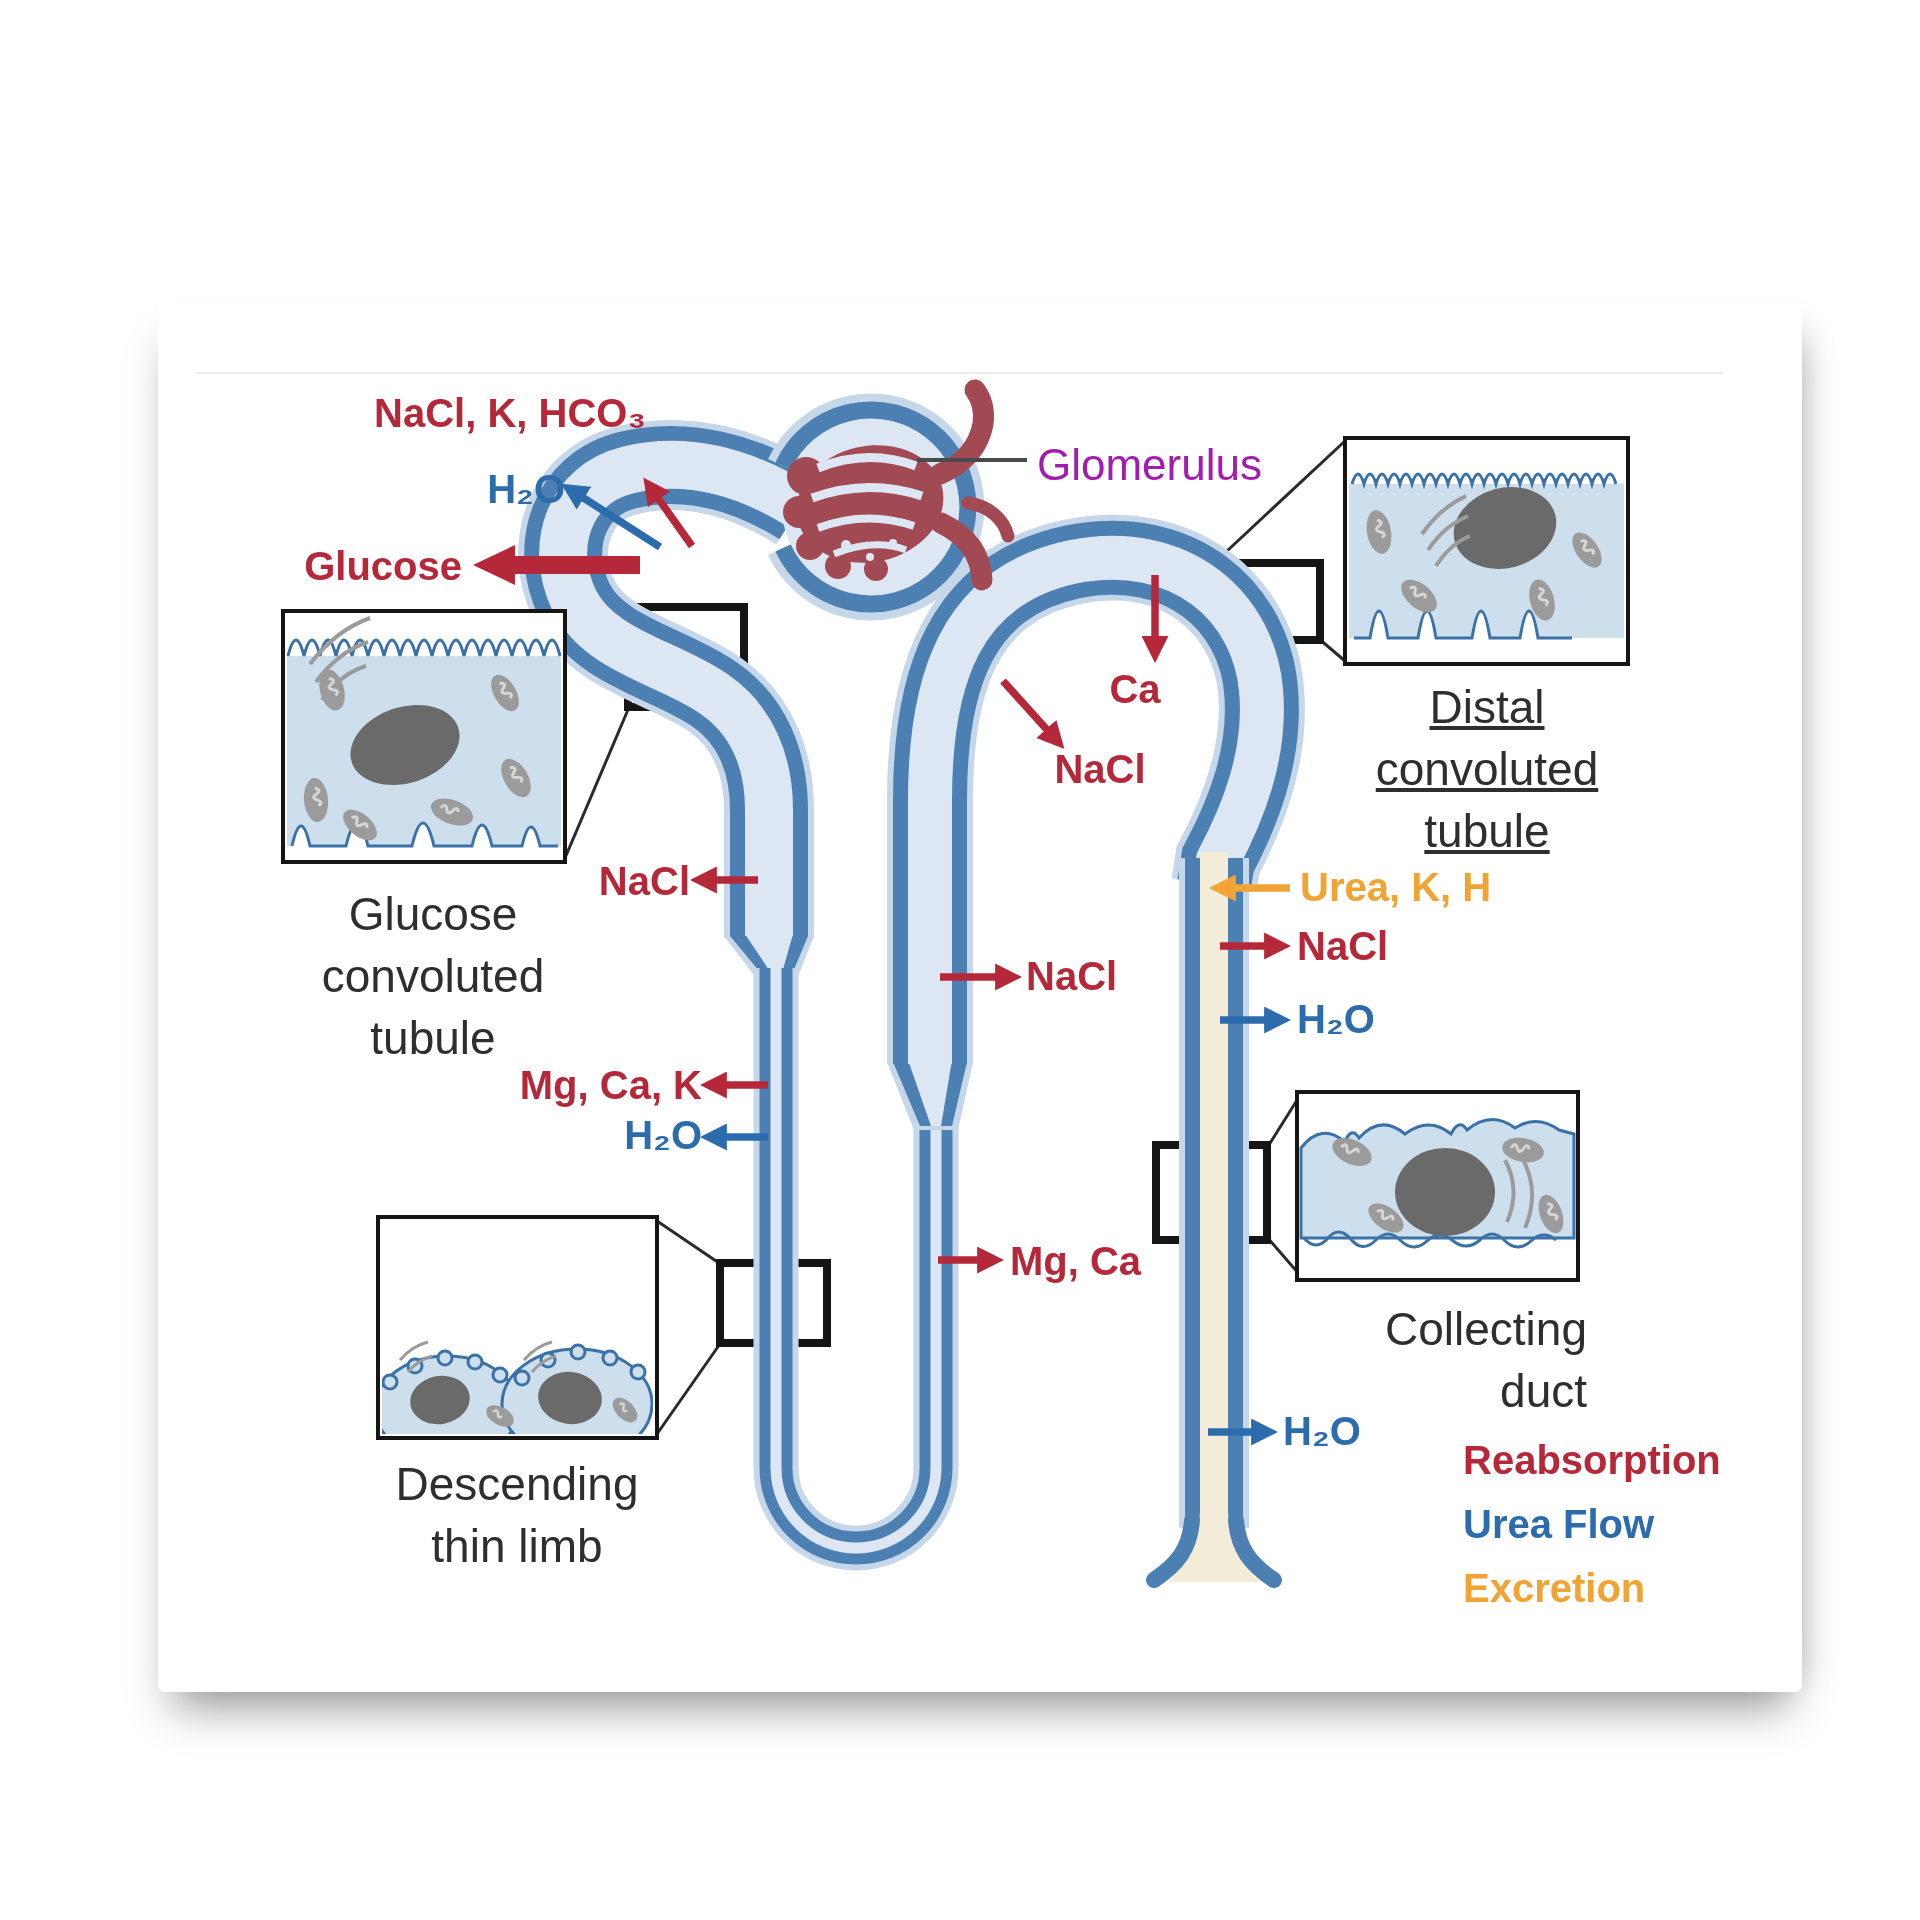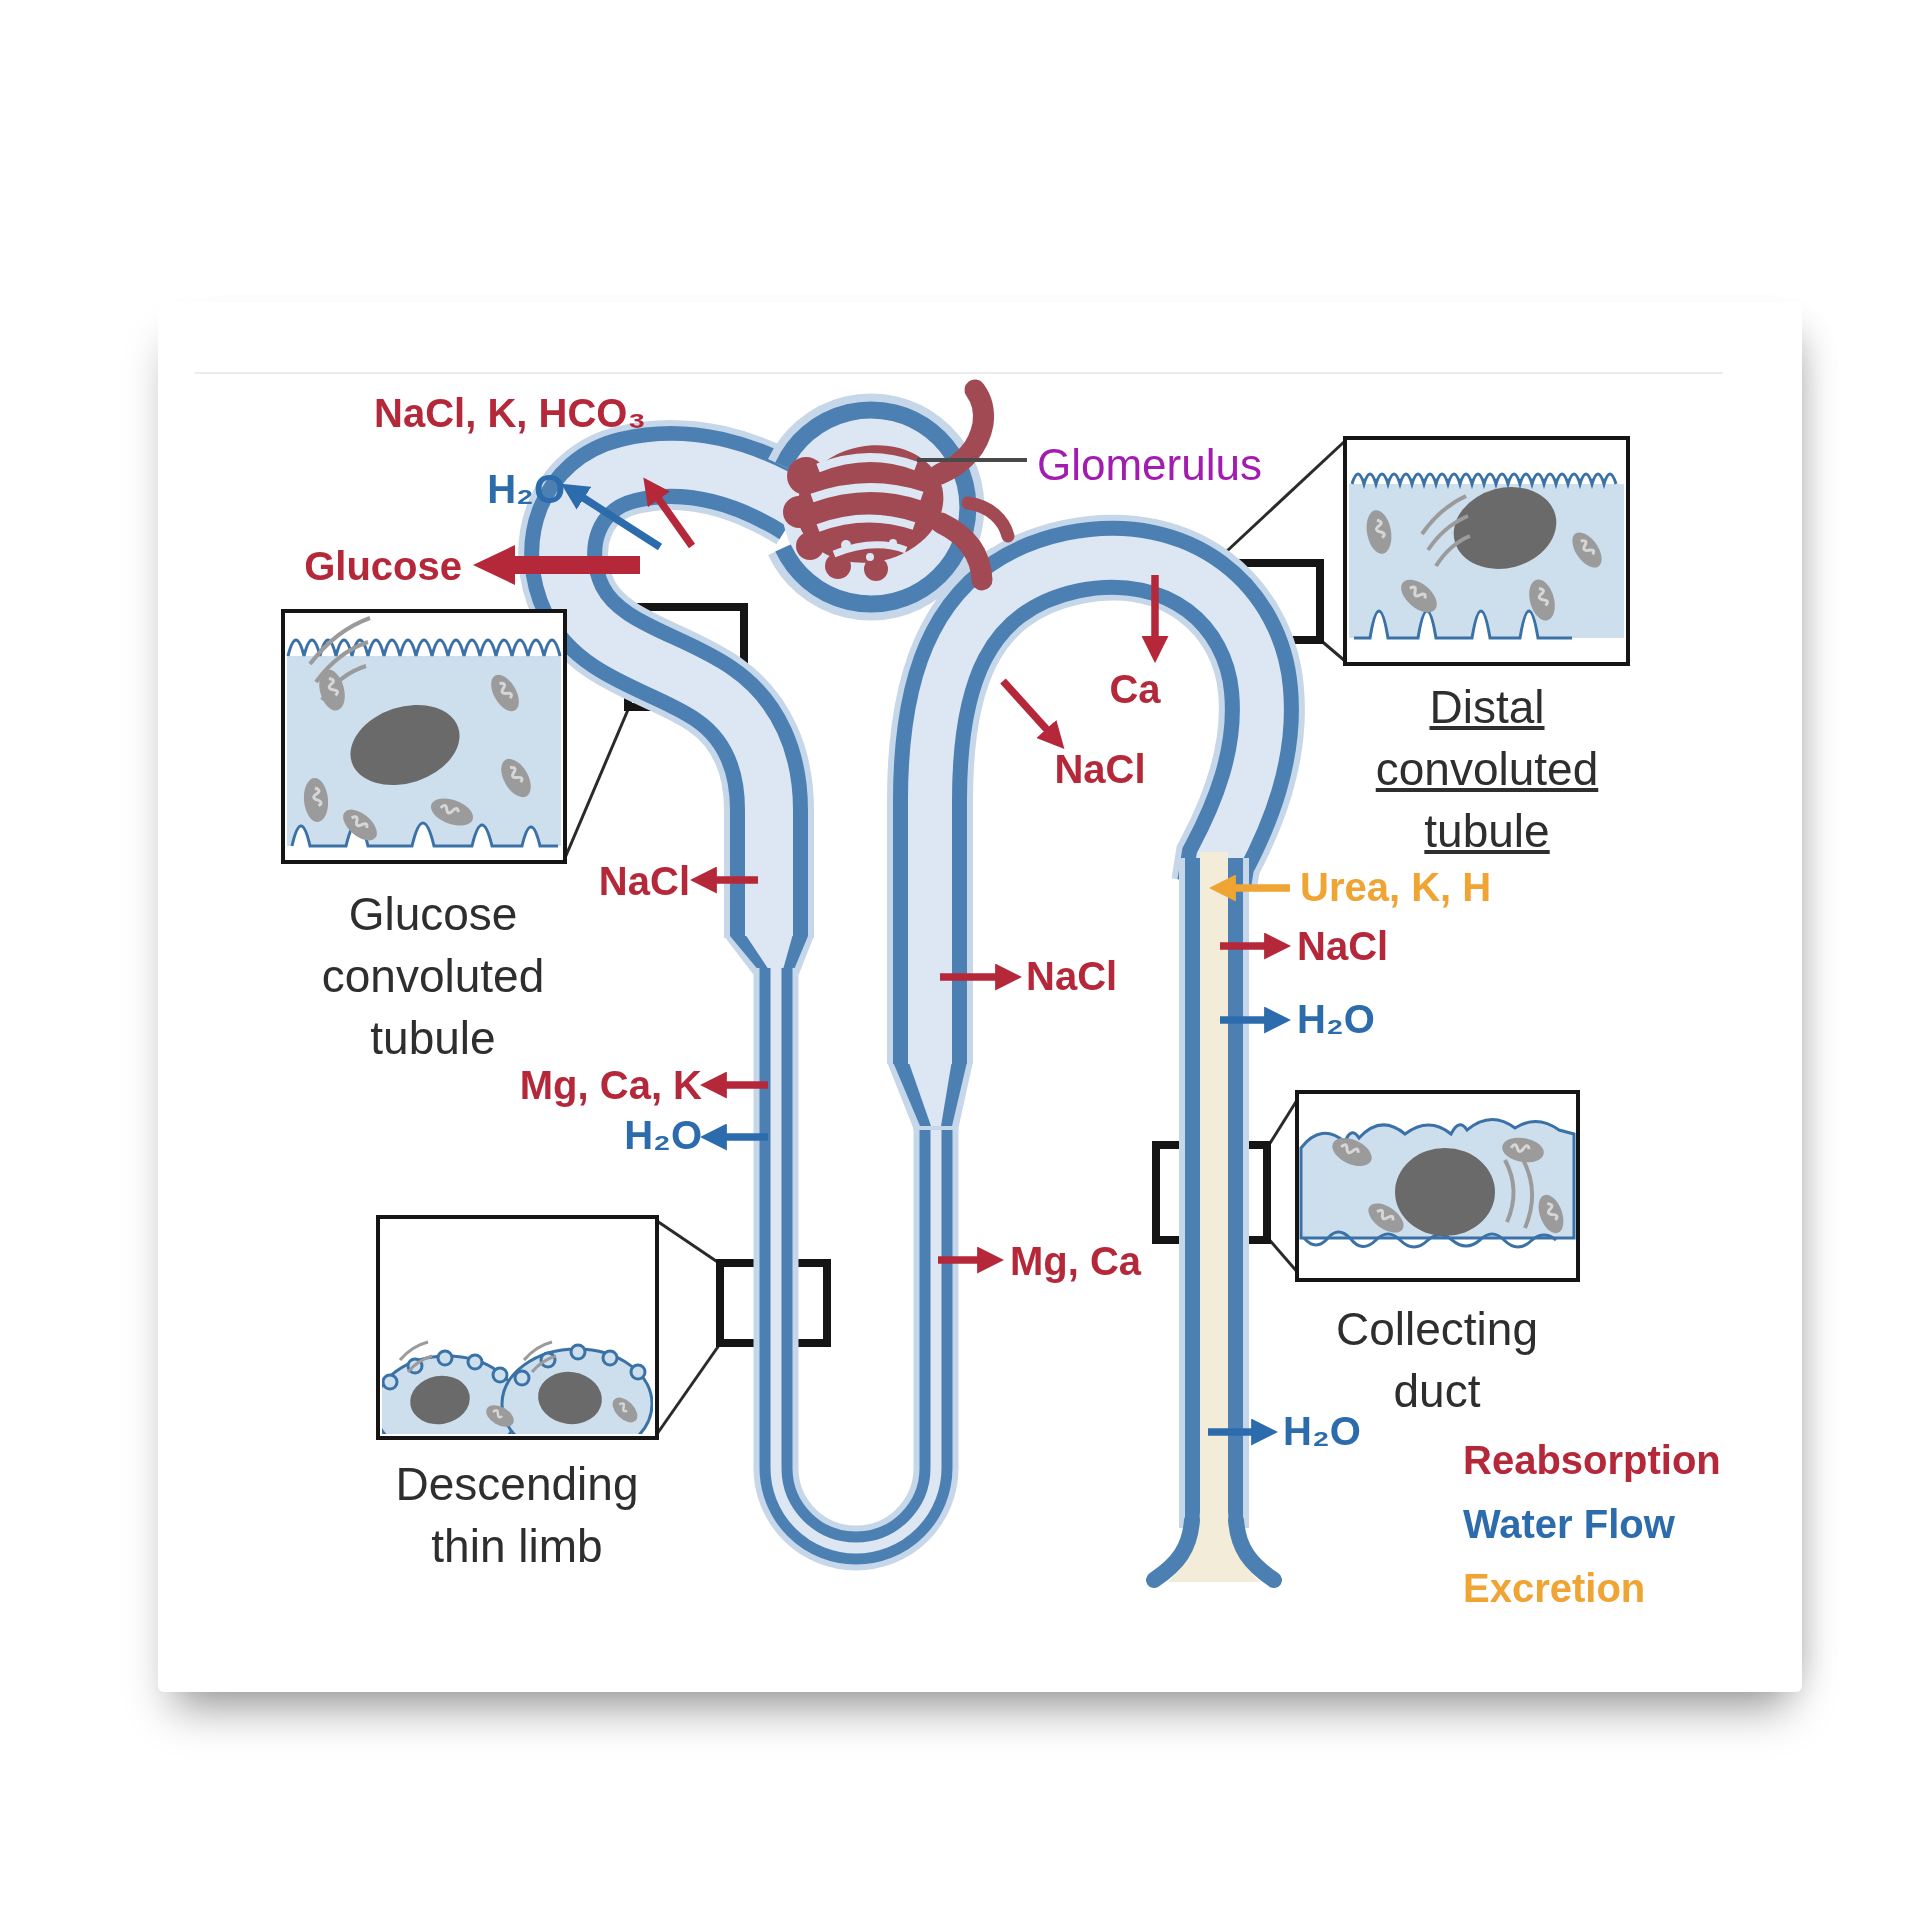--- a/index.html
+++ b/index.html
@@ -303,18 +303,18 @@
 <div class="lbl blue" style="left:1283px;top:1408px;">H₂O</div>
 
 <div class="lbl dark ctr pre" style="left:283px;top:883px;width:300px;">Glucose
 convoluted
 tubule</div>
 <div class="lbl dark ctr pre" style="left:1337px;top:676px;width:300px;text-decoration:underline;">Distal
 convoluted
 tubule</div>
 <div class="lbl dark ctr pre" style="left:367px;top:1453px;width:300px;">Descending
 thin limb</div>
-<div class="lbl dark ctr pre" style="left:1287px;top:1298px;width:300px;">Collecting
+<div class="lbl dark ctr pre" style="left:1287px;top:1298px;width:300px;text-align:right;">Collecting
 duct</div>
 
 <div class="lbl legend" style="left:1463px;top:1438px;color:#b5283a;">Reabsorption</div>
-<div class="lbl legend" style="left:1463px;top:1502px;color:#2d6cac;">Water Flow</div>
+<div class="lbl legend" style="left:1463px;top:1502px;color:#2d6cac;">Urea Flow</div>
 <div class="lbl legend" style="left:1463px;top:1566px;color:#efa433;">Excretion</div>
 
 </body></html>

